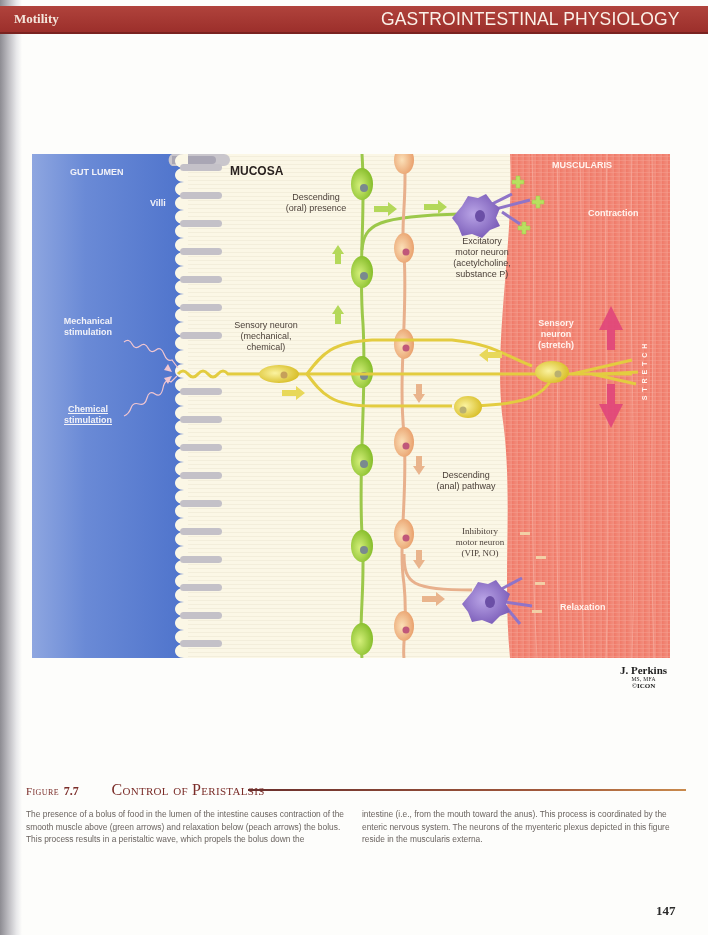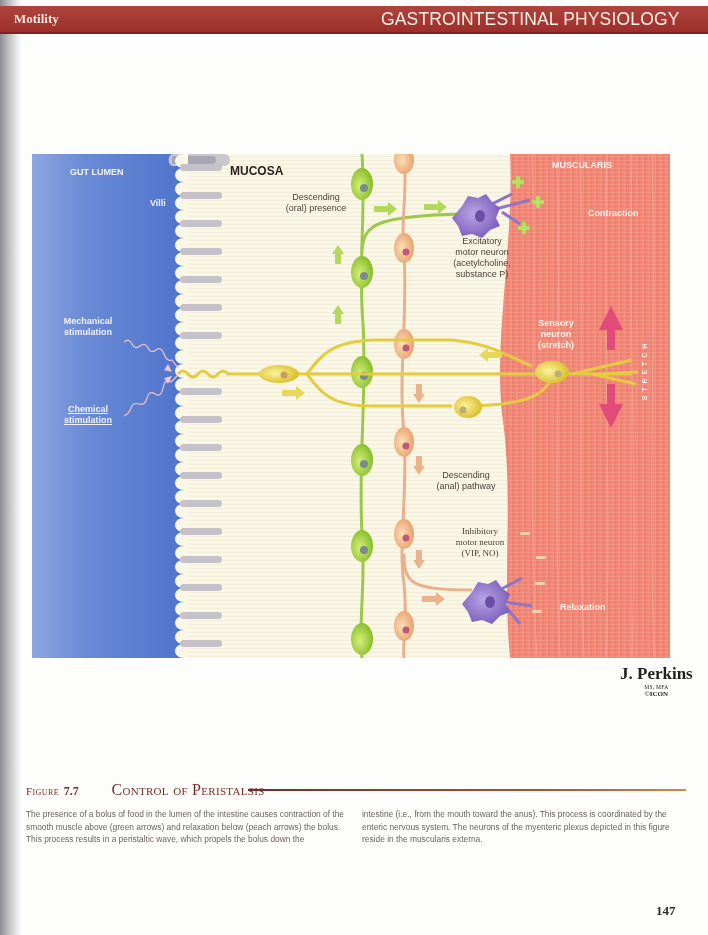--- a/index.html
+++ b/index.html
@@ -32,21 +32,21 @@
     }
     .figure svg { position: absolute; left: 0; top: 0; }
     .lbl {
       position: absolute; font-family: "Liberation Sans", sans-serif;
       font-size: 9px; line-height: 11px; text-align: center; color: #4a3f38;
     }
     .lbl.white { color: #f2f2f8; font-weight: bold; }
     .lbl.pinkwhite { color: #fff3ee; font-weight: bold; }
     .lbl.dark { color: #2a2220; font-weight: bold; font-size: 12px; }
     .credit { position: absolute; left: 620px; top: 664px; text-align: center; font-family: "Liberation Serif", serif; color: #222; }
-    .credit .name { font-weight: bold; font-size: 17px; display: block; }
+    .credit .name { font-weight: bold; font-size: 11px; display: block; }
     .credit .deg { font-size: 5.5px; display: block; letter-spacing: 0.3px; }
     .credit .pub { font-size: 7px; font-weight: bold; display: block; }
     .caption-head {
       position: absolute; left: 26px; top: 781px;
       font-family: "Liberation Serif", serif; color: #7a2c28; font-size: 11px; white-space: nowrap;
     }
     .caption-head .fig { font-variant: small-caps; letter-spacing: 0.4px; }
     .caption-head .num { font-weight: bold; font-size: 12px; margin: 0 10px 0 2px; }
     .caption-head .title { font-variant: small-caps; font-weight: normal; font-size: 16px; letter-spacing: 0.3px; margin-left: 20px; }
     .caption-rule {
@@ -279,20 +279,25 @@
   <span class="lbl pinkwhite" style="left:556px;top:54px;">Contraction</span>
 
   <div class="lbl white" style="left:20px;top:162px;width:72px;">
     <div>Mechanical</div>
     <div>stimulation</div>
   </div>
   <div class="lbl white" style="left:20px;top:250px;width:72px;text-decoration:underline;">
     <div>Chemical</div>
     <div>stimulation</div>
   </div>
+  <div class="lbl" style="left:192px;top:166px;width:84px;">
+    <div>Sensory neuron</div>
+    <div>(mechanical,</div>
+    <div>chemical)</div>
+  </div>
   <div class="lbl pinkwhite" style="left:498px;top:164px;width:52px;">
     <div>Sensory</div>
     <div>neuron</div>
     <div>(stretch)</div>
   </div>
   <span class="lbl pinkwhite" style="left:584px;top:212px;font-size:7px;letter-spacing:1px;transform:rotate(-90deg);transform-origin:center;white-space:nowrap;">S T R E T C H</span>
 
   <div class="lbl" style="left:392px;top:316px;width:84px;">
     <div>Descending</div>
     <div>(anal) pathway</div>

